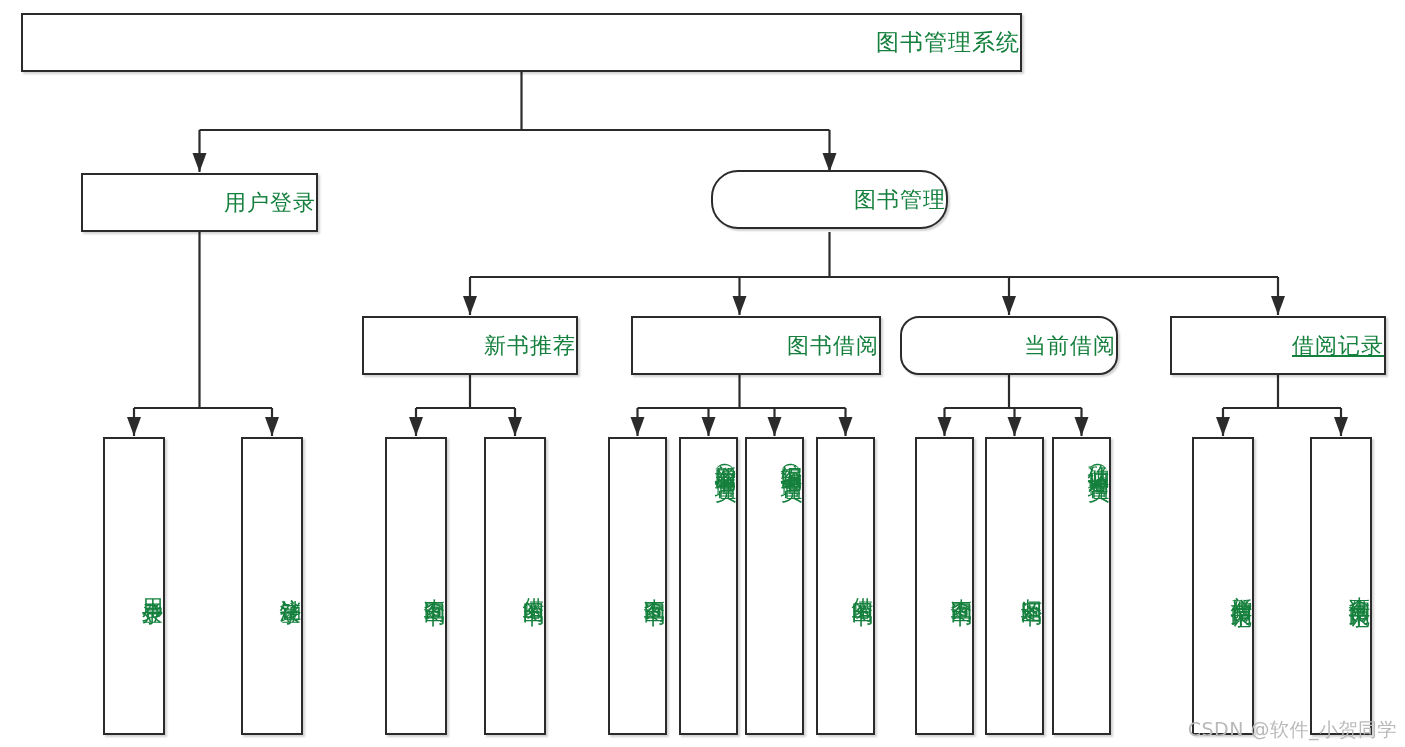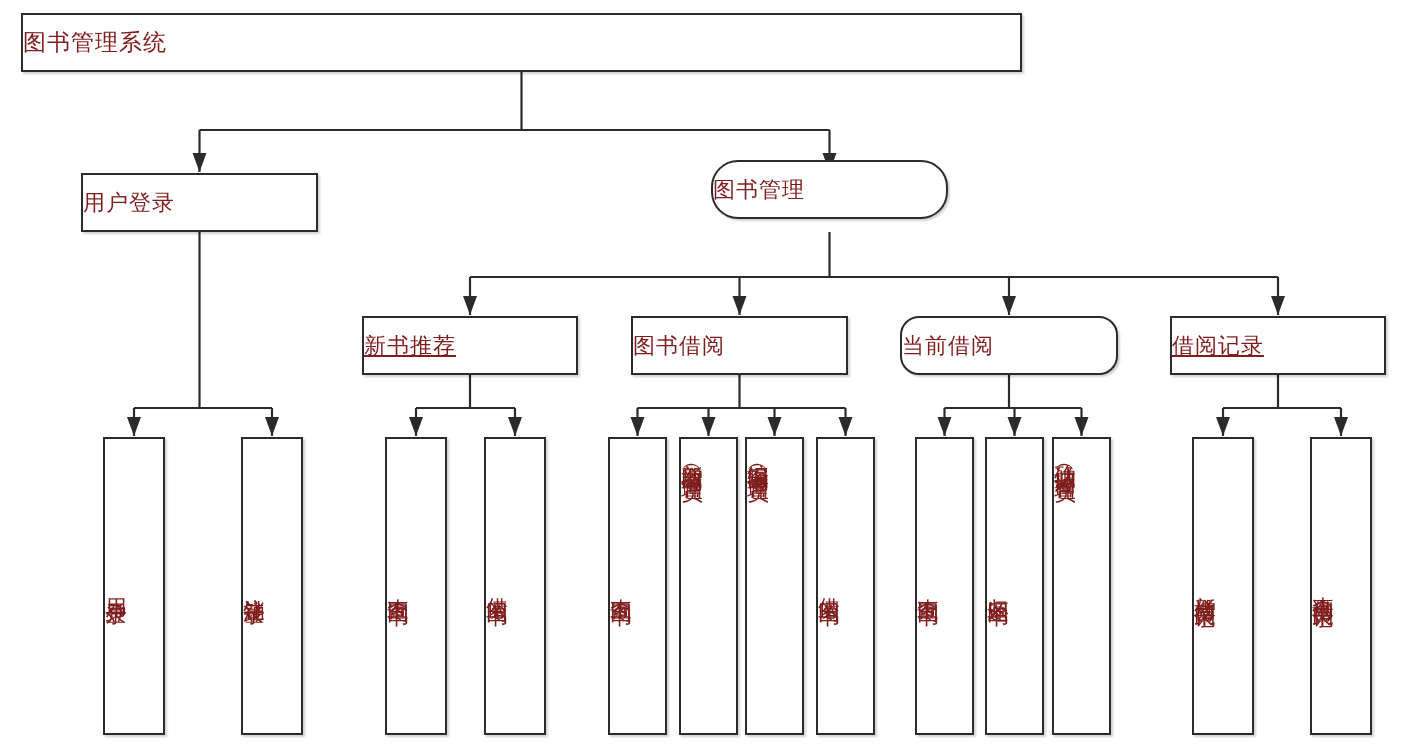--- a/index.html
+++ b/index.html
@@ -38,22 +38,22 @@
 
   
   .node {
     position: absolute;
     box-sizing: border-box;
     background: #ffffff;
     border: 2.5px solid #2b2b2b;
     box-shadow: 2px 2px 2px rgba(0,0,0,0.18);
     display: flex;
     align-items: center;
-    justify-content: flex-start;
-    color: #7f1d1d;
+    justify-content: flex-end;
+    color: #15803d;
   }
   .node .label {
     display: block;
     text-align: center;
     line-height: 1.18;
   }
   
   .node.horiz .label {
     font-size: 22px;
     letter-spacing: 1px;
@@ -152,27 +152,27 @@
       <polygon points="1334,417 1348,417 1341,436"></polygon>
     </svg>
 
   <div id="nodes-layer">
       <div class="node horiz root" style="left: 21px; top: 13px; width: 1001px; height: 59px;">
         <span class="label">图书管理系统</span>
       </div>
       <div class="node horiz" style="left: 81px; top: 173px; width: 237px; height: 59px;">
         <span class="label">用户登录</span>
       </div>
-      <div class="node horiz" style="left: 711px; top: 160px; width: 237px; height: 59px; border-radius: 27px;">
+      <div class="node horiz" style="left: 711px; top: 170px; width: 237px; height: 59px; border-radius: 27px;">
         <span class="label">图书管理</span>
       </div>
-      <div class="node horiz" style="left: 362px; top: 316px; width: 216px; height: 59px; text-decoration: underline;">
+      <div class="node horiz" style="left: 362px; top: 316px; width: 216px; height: 59px;">
         <span class="label">新书推荐</span>
       </div>
-      <div class="node horiz" style="left: 631px; top: 316px; width: 217px; height: 59px;">
+      <div class="node horiz" style="left: 631px; top: 316px; width: 250px; height: 59px;">
         <span class="label">图书借阅</span>
       </div>
       <div class="node horiz" style="left: 900px; top: 316px; width: 218px; height: 59px; border-radius: 19px;">
         <span class="label">当前借阅</span>
       </div>
       <div class="node horiz" style="left: 1170px; top: 316px; width: 216px; height: 59px; text-decoration: underline;">
         <span class="label">借阅记录</span>
       </div>
       <div class="node vert mid" style="left: 103px; top: 437px; width: 62px; height: 298px;">
         <span class="label">用户登录</span>
@@ -208,14 +208,15 @@
         <span class="label">确认归还（管理员）</span>
       </div>
       <div class="node vert mid" style="left: 1192px; top: 437px; width: 62px; height: 298px;">
         <span class="label">新增借阅记录</span>
       </div>
       <div class="node vert mid" style="left: 1310px; top: 437px; width: 62px; height: 298px;">
         <span class="label">查询借阅记录</span>
       </div>
     </div>
 
+  <div id="watermark">CSDN @软件_小贺同学</div>
 
 </div>
 
 </body></html>

